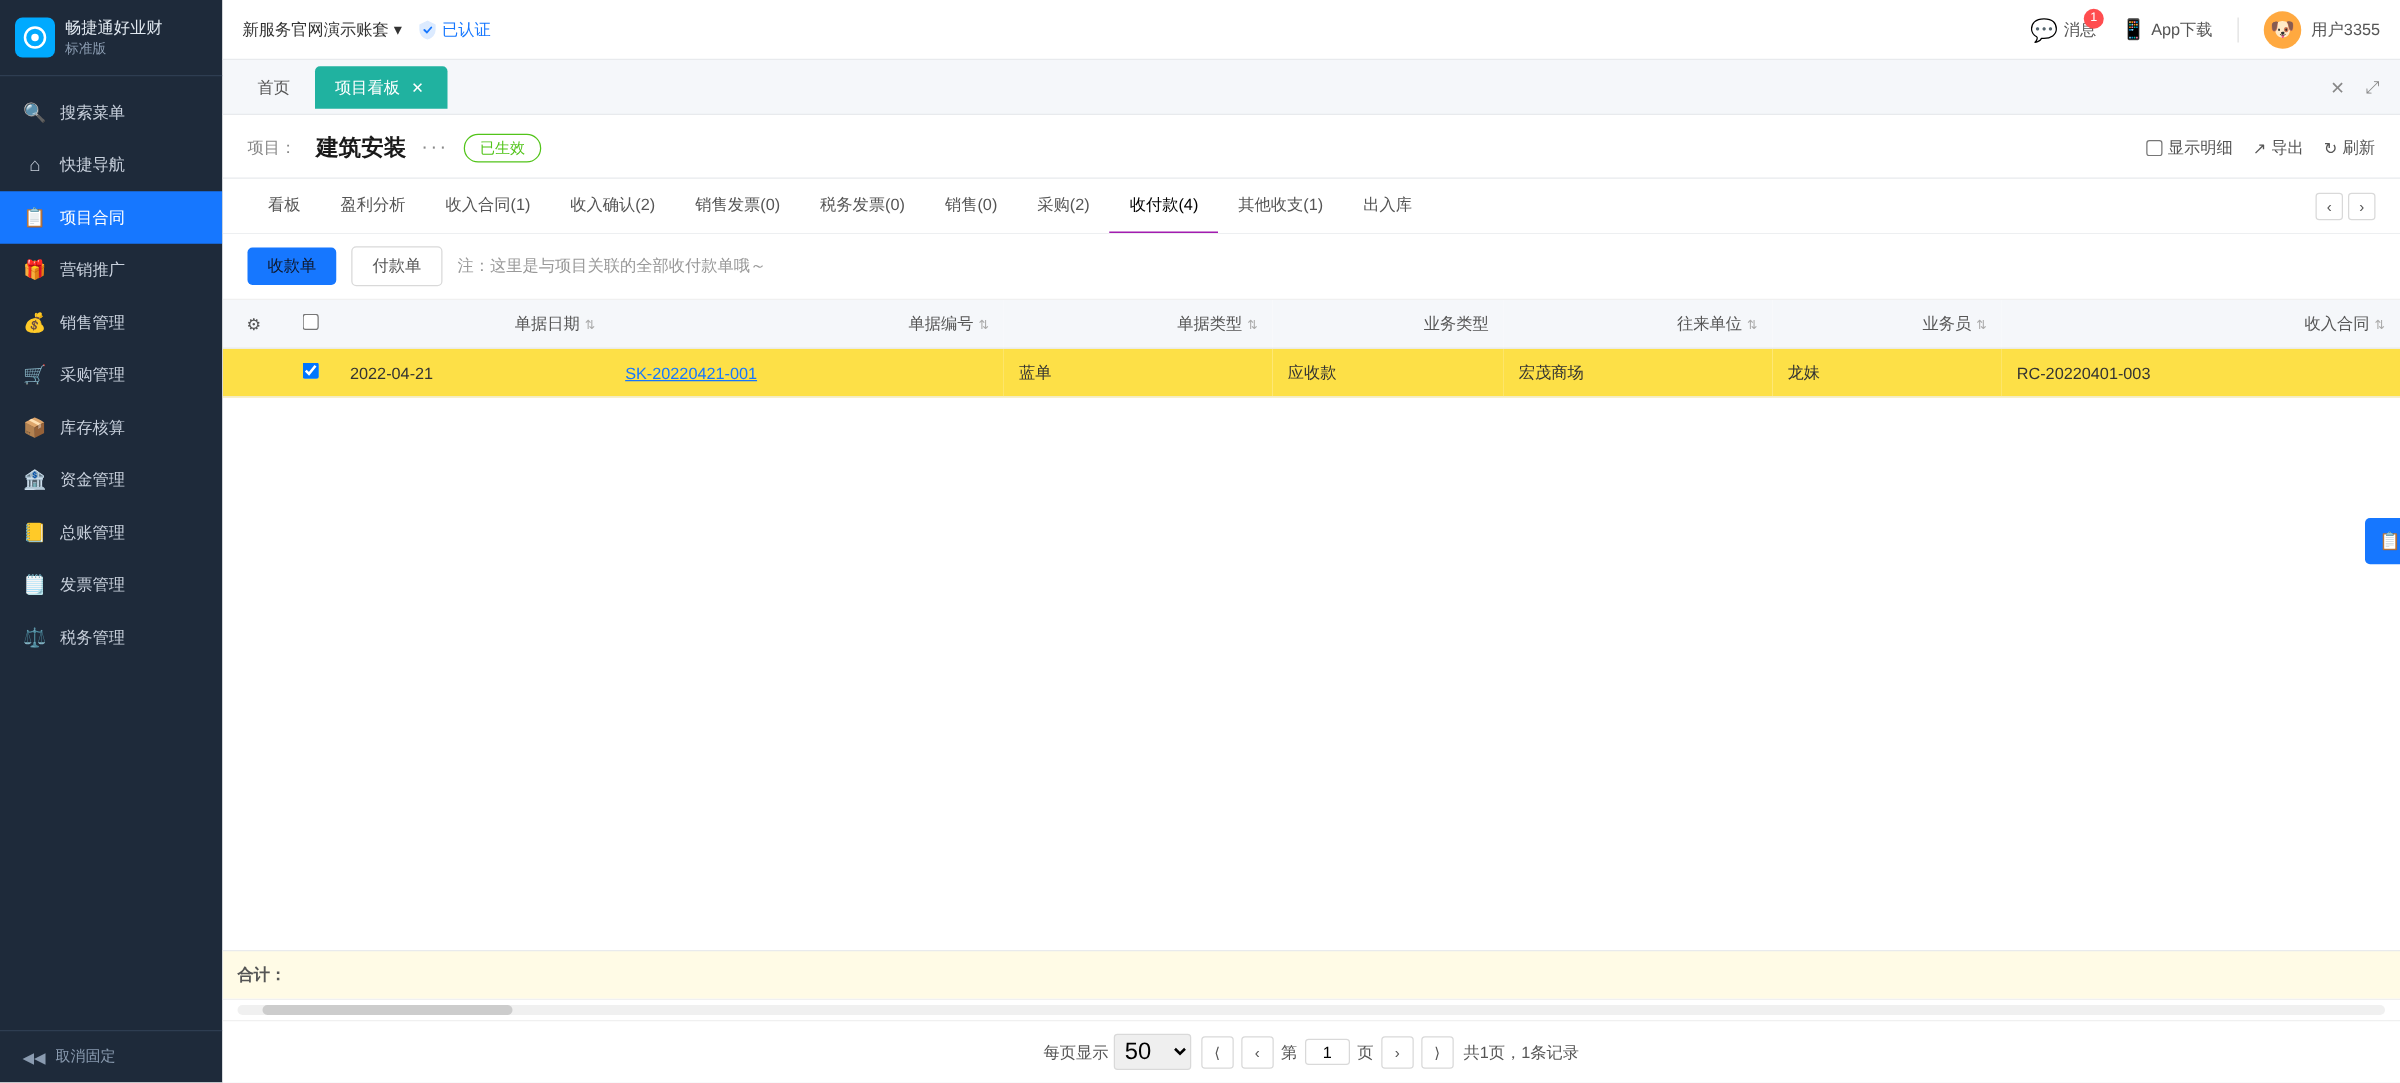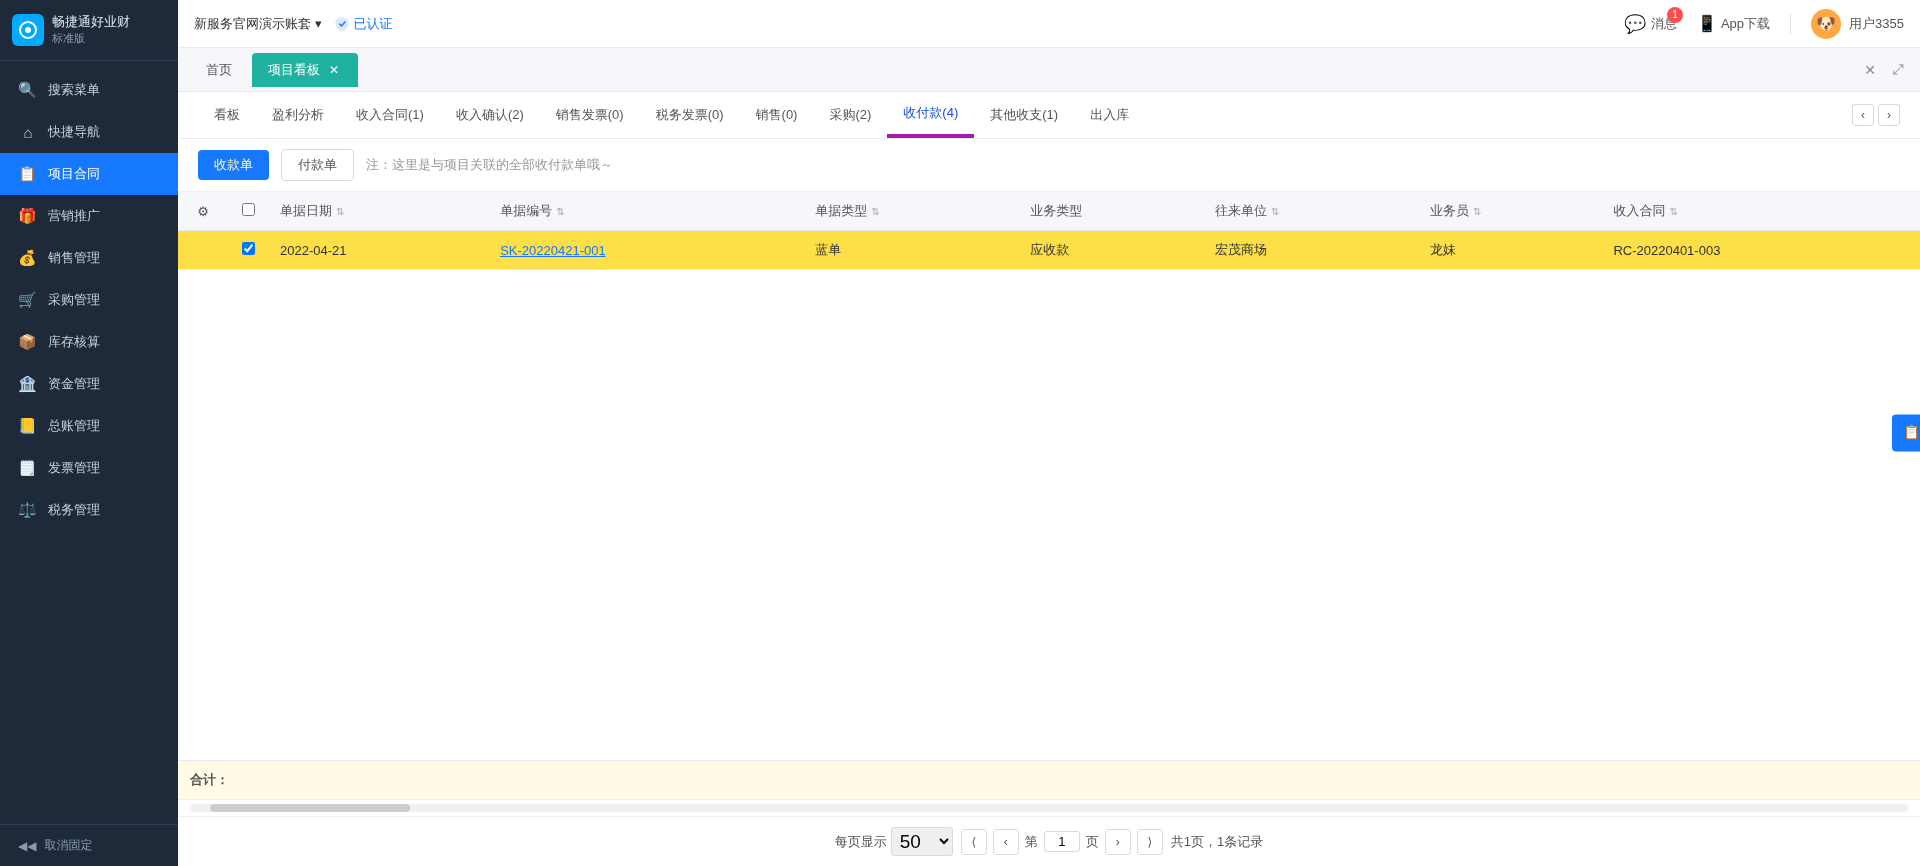--- a/index.html
+++ b/index.html
@@ -271,22 +271,22 @@
     .sub-tab {
       padding: 12px 16px;
       font-size: 13px;
       color: #555;
       cursor: pointer;
       white-space: nowrap;
       border-bottom: 2px solid transparent;
       margin-bottom: -1px;
     }
     .sub-tab.active {
-      color: #1d4ed8;
-      border-bottom: 5px solid #a21caf;
+      color: #000000;
+      border-bottom: 2px solid #a21caf;
       font-weight: 500;
     }
     .sub-tab-nav {
       margin-left: auto;
       display: flex;
       align-items: center;
       gap: 4px;
       color: #888;
     }
     .sub-tab-nav button {
@@ -302,21 +302,21 @@
     
     .filter-bar {
       display: flex;
       align-items: center;
       padding: 10px 20px;
       gap: 12px;
       border-bottom: 1px solid #f0f0f0;
     }
     .btn-primary {
       background: #1677ff;
-      color: #fef9c3;
+      color: #0f172a;
       border: none;
       border-radius: 4px;
       padding: 6px 16px;
       font-size: 13px;
       cursor: pointer;
     }
     .btn-secondary {
       background: white;
       color: #555;
       border: 1px solid #d9d9d9;
@@ -342,21 +342,21 @@
     table {
       width: 100%;
       border-collapse: collapse;
       font-size: 13px;
     }
     thead tr {
       background: #f5f7fa;
     }
     thead th {
       padding: 10px 12px;
-      text-align: left;
+      text-align: right;
       color: #555;
       font-weight: normal;
       border-bottom: 1px solid #e8eaed;
       white-space: nowrap;
     }
     thead th.sortable {
       cursor: pointer;
     }
     .sort-icon { color: #aaa; font-size: 10px; margin-left: 4px; }
     tbody tr { border-bottom: 1px solid #f0f0f0; }
@@ -585,20 +585,42 @@
     </div>
     <div style="flex:1"></div>
     <div class="window-controls">
       <div class="win-btn">✕</div>
       <div class="win-btn">⤢</div>
     </div>
   </div>
 
   <div class="content">
 
+    <div class="project-header">
+      <div class="project-title-area">
+        <span class="project-label">项目：</span>
+        <span class="project-title">建筑安装</span>
+        <span class="more-btn">···</span>
+        <span class="status-badge">已生效</span>
+      </div>
+      <div class="project-actions">
+        <label class="checkbox-label">
+          <input type="checkbox" style="">
+          <span>显示明细</span>
+        </label>
+        <div class="action-btn">
+          <span>↗</span>
+          <span>导出</span>
+        </div>
+        <div class="action-btn">
+          <span>↻</span>
+          <span>刷新</span>
+        </div>
+      </div>
+    </div>
 
     <div class="sub-tabs" id="sub-tabs-container">
 
       <div class="sub-tab">看板</div>
         <div class="sub-tab">盈利分析</div>
         <div class="sub-tab">收入合同(1)</div>
         <div class="sub-tab">收入确认(2)</div>
         <div class="sub-tab">销售发票(0)</div>
         <div class="sub-tab">税务发票(0)</div>
         <div class="sub-tab">销售(0)</div>

